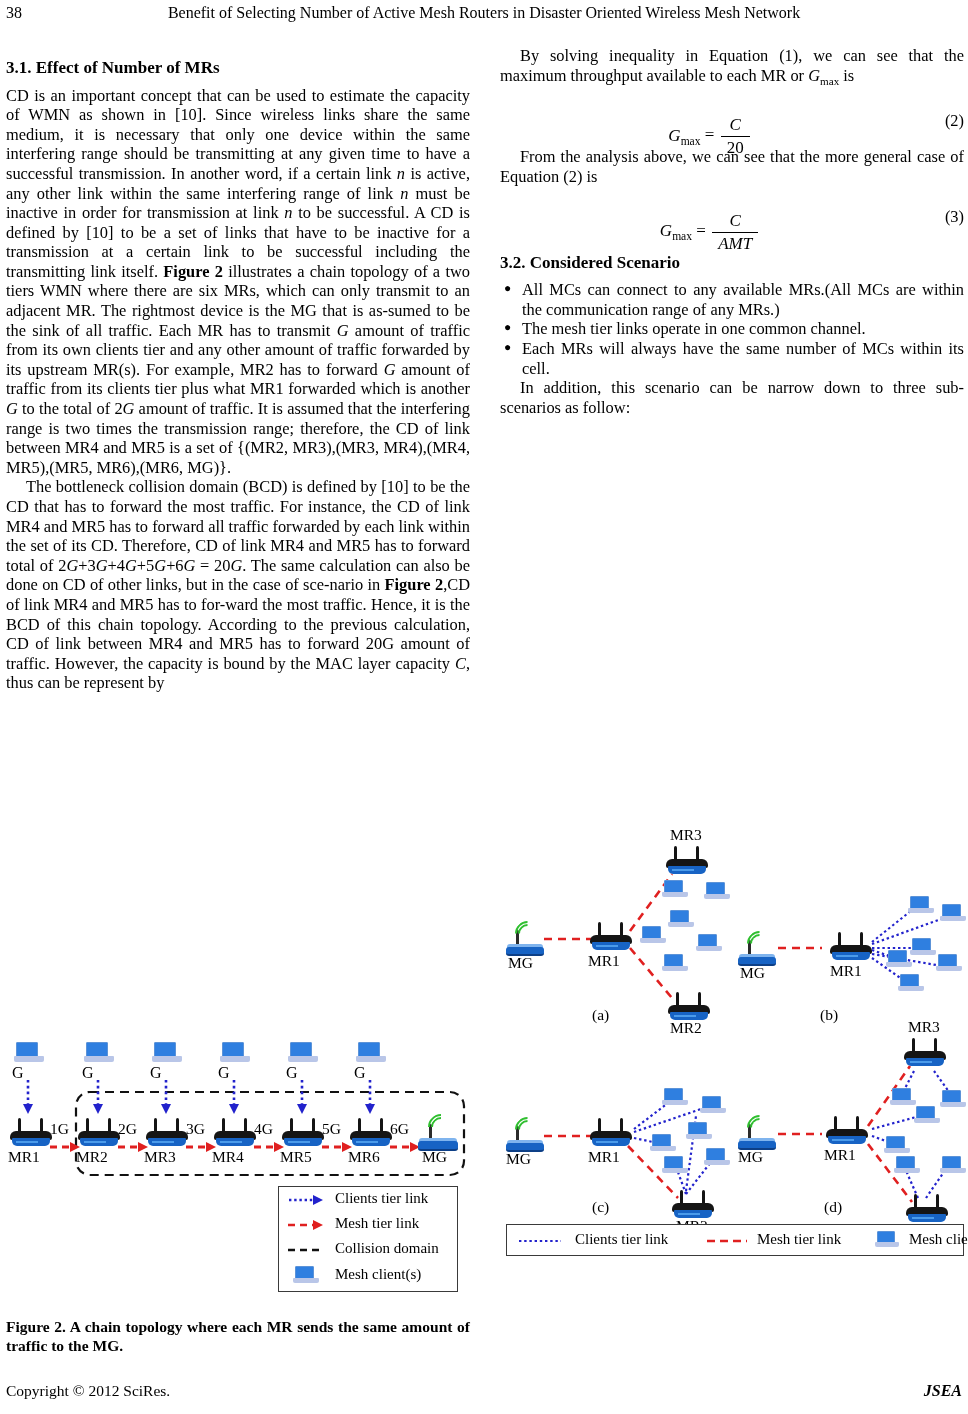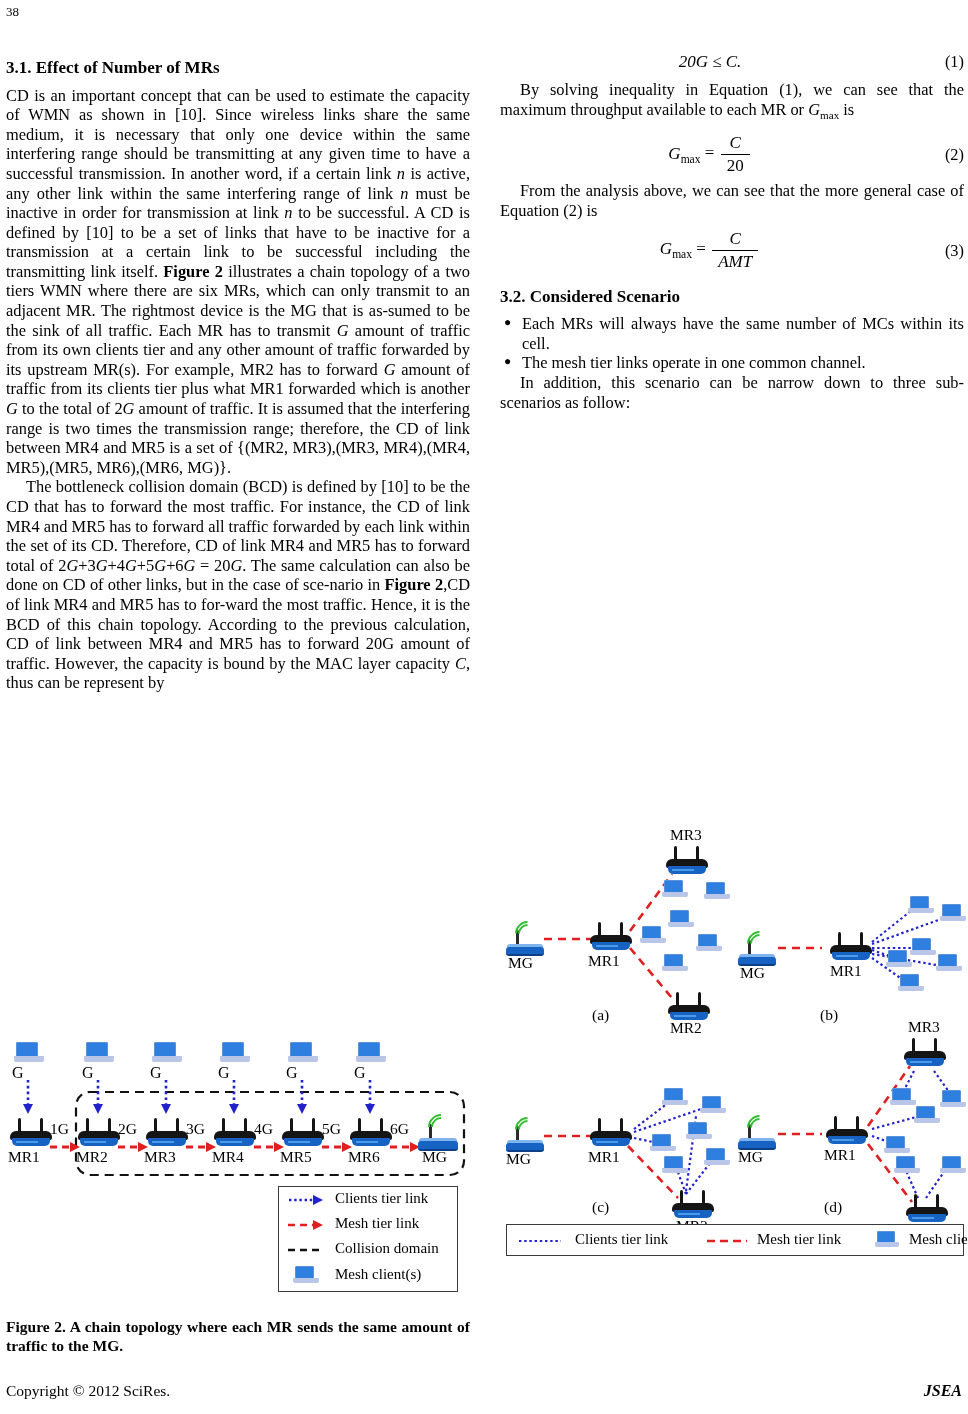--- a/index.html
+++ b/index.html
@@ -6,21 +6,21 @@
   body{
     width:968px;height:1414px;position:relative;overflow:hidden;
     font-family:"Liberation Serif", serif;
     color:#000;
     -webkit-font-smoothing:antialiased;
   }
   .page{position:absolute;left:0;top:0;width:968px;height:1414px;}
 
   
   .runhead{position:absolute;left:0;top:4px;width:968px;height:22px;}
-  .runhead .pageno{position:absolute;left:6px;top:0;font-size:13px;}
+  .runhead .pageno{position:absolute;left:6px;top:0;font-size:16px;}
   .runhead .title{position:absolute;left:0;top:0;width:968px;text-align:center;font-size:16px;}
 
   
   .col{position:absolute;top:46px;width:464px;}
   .col-left{left:6px;}
   .col-right{left:500px;}
 
   h2.sec{font-size:20.5px;font-weight:bold;margin:6px 0 9px 0;line-height:1.15;letter-spacing:-0.1px;}
   h3.sub{font-size:17px;font-weight:bold;margin:12px 0 8px 0;line-height:1.15;}
   p.body{
@@ -42,21 +42,21 @@
   }
 
   
   .eq{position:relative;height:26px;margin:6px 0 2px 0;font-family:"Liberation Serif",serif;}
   .eq .expr{position:absolute;left:0;width:420px;text-align:center;font-size:17px;}
   .eq .num{position:absolute;right:0;top:0;font-size:16.4px;}
   .frac{display:inline-block;vertical-align:middle;text-align:center;margin:0 2px;}
   .frac .top{display:block;padding:0 6px 1px 6px;border-bottom:1.2px solid #000;font-style:italic;}
   .frac .bot{display:block;padding:1px 6px 0 6px;}
   .eqbig{height:48px;}
-  .eqbig .expr{top:2px;}
+  .eqbig .expr{top:18px;}
   .eqbig .num{top:14px;}
   .gmax{font-style:italic;}
   .gmax sub{font-style:normal;font-size:0.68em;}
 
   
   .figcap{font-size:15.5px;font-weight:bold;line-height:18.5px;text-align:justify;margin-top:8px;}
 
   
   .router{position:absolute;}
   .router .ant{position:absolute;width:3px;background:#141414;border-radius:2px;}
@@ -94,41 +94,34 @@
   .footer .cr{position:absolute;left:6px;top:0;font-size:15.5px;}
   .footer .jr{position:absolute;right:6px;top:0;font-size:16px;font-weight:bold;font-style:italic;}
 </style>
 </head>
 <body>
 
 <div class="page">
 
   <div class="runhead">
     <span class="pageno">38</span>
+    <span class="title">Benefit of Selecting Number of Active Mesh Routers in Disaster Oriented Wireless Mesh Network</span>
   </div>
 
   <div class="col col-left">
 
     <h3 class="sub">3.1. Effect of Number of MRs</h3>
 
     <p class="body"><span>CD is an important concept that can be used to estimate the capacity of WMN as shown in [10]. Since wireless links share the same medium, it is necessary that only one device within the same interfering range should be transmitting at any given time to have a successful transmission. In another word, if a certain link </span><span class="it">n</span><span> is active, any other link within the same interfering range of link </span><span class="it">n</span><span> must be inactive in order for transmission at link </span><span class="it">n</span><span> to be successful. A CD is defined by [10] to be a set of links that have to be inactive for a transmission at a certain link to be successful including the transmitting link itself. </span><span class="bd">Figure 2</span><span> illustrates a chain topology of a two tiers WMN where there are six MRs, which can only transmit to an adjacent MR. The rightmost device is the MG that is as-sumed to be the sink of all traffic. Each MR has to transmit </span><span class="it">G</span><span> amount of traffic from its own clients tier and any other amount of traffic forwarded by its upstream MR(s). For example, MR2 has to forward </span><span class="it">G</span><span> amount of traffic from its clients tier plus what MR1 forwarded which is another </span><span class="it">G</span><span> to the total of 2</span><span class="it">G</span><span> amount of traffic. It is assumed that the interfering range is two times the transmission range; therefore, the CD of link between MR4 and MR5 is a set of {(MR2, MR3),(MR3, MR4),(MR4, MR5),(MR5, MR6),(MR6, MG)}.</span></p>
 
     <p class="body ind"><span>The bottleneck collision domain (BCD) is defined by [10] to be the CD that has to forward the most traffic. For instance, the CD of link MR4 and MR5 has to forward all traffic forwarded by each link within the set of its CD. Therefore, CD of link MR4 and MR5 has to forward total of 2</span><span class="it">G</span><span>+3</span><span class="it">G</span><span>+4</span><span class="it">G</span><span>+5</span><span class="it">G</span><span>+6</span><span class="it">G</span><span> = 20</span><span class="it">G</span><span>. The same calculation can also be done on CD of other links, but in the case of sce-nario in </span><span class="bd">Figure 2</span><span>,CD of link MR4 and MR5 has to for-ward the most traffic. Hence, it is the BCD of this chain topology. According to the previous calculation, CD of link between MR4 and MR5 has to forward 20G amount of traffic. However, the capacity is bound by the MAC layer capacity </span><span class="it">C</span><span>, thus can be represent by</span></p>
   </div>
 
   <div class="col col-right">
 
-    <div class="eq">
-      <span class="expr">
-        <span class="it">20G</span>
-        <span>≤</span>
-        <span class="it">C.</span>
-      </span>
-      <span class="num">(1)</span>
-    </div>
 
     <p class="body ind"><span>By solving inequality in Equation (1), we can see that the maximum throughput available to each MR or  </span><span class="gmax"><span>G</span><sub>max</sub></span><span> is</span></p>
 
     <div class="eq eqbig">
       <span class="expr">
         <span class="gmax"><span>G</span><sub>max</sub></span>
         <span>=</span>
         <span class="frac">
           <span class="top">C</span>
           <span class="bot">20</span>
@@ -149,22 +142,23 @@
         </span>
       </span>
       <span class="num">(3)</span>
     </div>
 
 
     <h3 class="sub">3.2. Considered Scenario</h3>
 
 
     <ul class="props">
+      <li>All MCs can connect to any available MRs.(All MCs are within the communication range of any MRs.)</li>
+      <li>The mesh tier links operate in one common channel.</li>
       <li>Each MRs will always have the same number of MCs within its cell.</li>
-      <li>The mesh tier links operate in one common channel.</li>
     </ul>
 
     <p class="body ind">In addition, this scenario can be narrow down to three sub-scenarios as follow:</p>
   </div>
 
   <div class="fig" style="left:6px;top:1040px;width:464px;height:260px;">
 
     <svg class="overlay" width="464" height="200">
 
       <rect x="70" y="52" width="388" height="83" rx="14" ry="14" fill="none" stroke="#111" stroke-width="2.2" stroke-dasharray="9,6"></rect>

